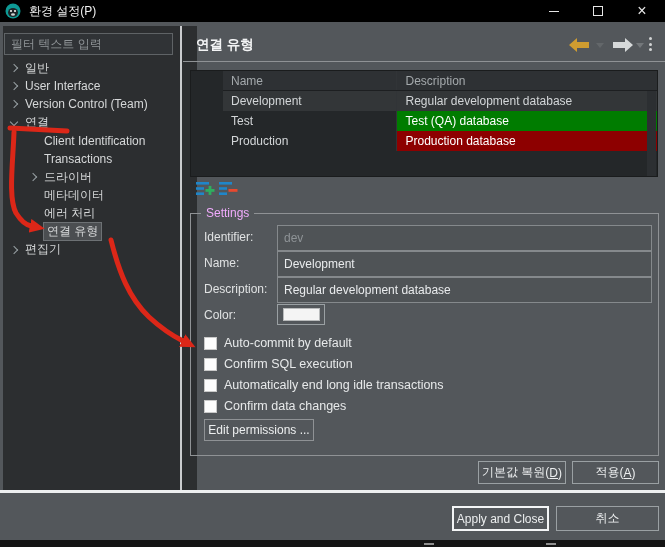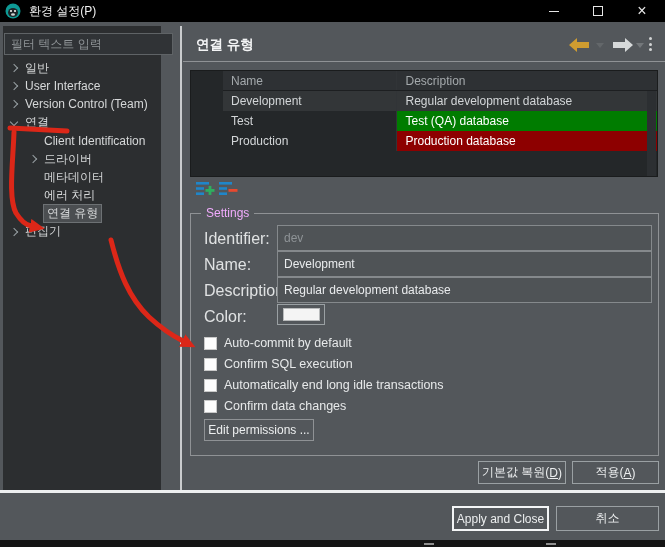--- a/index.html
+++ b/index.html
@@ -11,21 +11,21 @@
   .titlebar { position:absolute; left:0; top:0; width:665px; height:22px; background:#000; display:flex; align-items:center; }
   .titlebar .appicon { width:16px; height:16px; margin-left:5px; }
   .titlebar .title { color:#f0f0f0; font-size:12px; margin-left:8px; }
   .wctl { position:absolute; top:0; height:22px; width:44px; display:flex; align-items:center; justify-content:center; cursor:default; }
   .wctl.min { left:532px; } .wctl.max { left:576px; } .wctl.close { left:620px; }
   .glyph-min { width:10px; height:0; border-top:1.6px solid #e6e6e6; }
   .glyph-max { width:10px; height:10px; border:1.6px solid #e6e6e6; }
   .glyph-close { color:#e6e6e6; font-size:16px; line-height:16px; }
 
   
-  .sidebar { position:absolute; left:3px; top:26px; width:158px; height:464px; background:#2c2e30; }
+  .sidebar { position:absolute; left:3px; top:26px; width:194px; height:464px; background:#2c2e30; }
   .vsash { position:absolute; left:180px; top:26px; width:2px; height:464px; background:#caccce; }
   .hsep-white { position:absolute; left:0; top:490px; width:665px; height:3px; background:#edeff0; }
   .bottombar { position:absolute; left:0; top:493px; width:665px; height:47px; background:#53575b; }
   .oslip { position:absolute; left:0; top:540px; width:665px; height:7px; background:#141414; }
   .oslip .dash { position:absolute; top:3px; height:2px; width:10px; background:#8f8f8f; }
 
   
   .filter { position:absolute; left:1px; top:7px; width:169px; height:22px; background:#303336; border:1px solid #5f6366; color:#d6d8d9; font-size:12px; padding:0 6px; outline:none; }
   .filter::placeholder { color:#8f9497; }
   .tree { position:absolute; left:0; top:33px; width:177px; }
@@ -55,21 +55,21 @@
   .trow.sel { background:#333638; }
   .trow.colored .cell-desc { color:#fff; }
   .scrolltrack { position:absolute; right:1px; top:20px; width:9px; height:85px; background:#2c2f32; }
 
   
   .tbtn { position:absolute; top:181px; width:20px; height:18px; cursor:default; }
 
   
   .group { position:absolute; left:190px; top:213px; width:469px; height:243px; border:1px solid #8f9295; }
   .legend { position:absolute; left:201px; top:206px; background:#53575b; padding:0 5px; color:#f0abfc; font-size:12px; }
-  .flabel { position:absolute; left:204px; color:#e0e2e3; font-size:16px; }
+  .flabel { position:absolute; left:204px; color:#e0e2e3; font-size:12px; }
   .field { position:absolute; left:277px; width:375px; height:21px; background:#4f5356; border:1px solid #85898c; color:#e9ebed; font-size:12px; padding:12px 6px; outline:none; }
   .field.disabled { color:#8e9396; }
   .colorbtn { position:absolute; left:277px; top:304px; width:48px; height:21px; border:1px solid #9aa0a3; background:#53575b; display:flex; align-items:center; justify-content:center; cursor:default; }
   .swatch { width:37px; height:13px; border:1px solid #b9bbbc; background:#f4f4f4; }
   .cbrow { position:absolute; left:204px; height:14px; display:flex; align-items:center; }
   .cbox { width:13px; height:13px; background:#fdfdfd; border:1px solid #c9c9c9; flex:0 0 auto; }
   .cblabel { margin-left:7px; color:#e7e9ea; font-size:12.5px; white-space:nowrap; }
   .btn { position:absolute; background:#53575b; border:1px solid #9aa0a3; color:#eceeef; font-size:12px; display:flex; align-items:center; justify-content:center; cursor:default; white-space:nowrap; }
   .btn .mn { text-decoration:underline; }
   #edit-permissions { left:204px; top:419px; width:110px; height:22px; border-color:#8f9295; }
@@ -121,20 +121,23 @@
           <span class="chev right"></span>
           <span class="tlabel">Version Control (Team)</span>
         </div>
       <div class="titem lvl0">
           <span class="chev down"></span>
           <span class="tlabel">연결</span>
         </div>
       <div class="titem lvl1">
           <span class="tlabel">Client Identification</span>
         </div>
+      <div class="titem lvl1">
+          <span class="tlabel">Transactions</span>
+        </div>
       <div class="titem lvl1 haschev">
           <span class="chev right"></span>
           <span class="tlabel">드라이버</span>
         </div>
       <div class="titem lvl1">
           <span class="tlabel">메타데이터</span>
         </div>
       <div class="titem lvl1">
           <span class="tlabel">에러 처리</span>
         </div>

